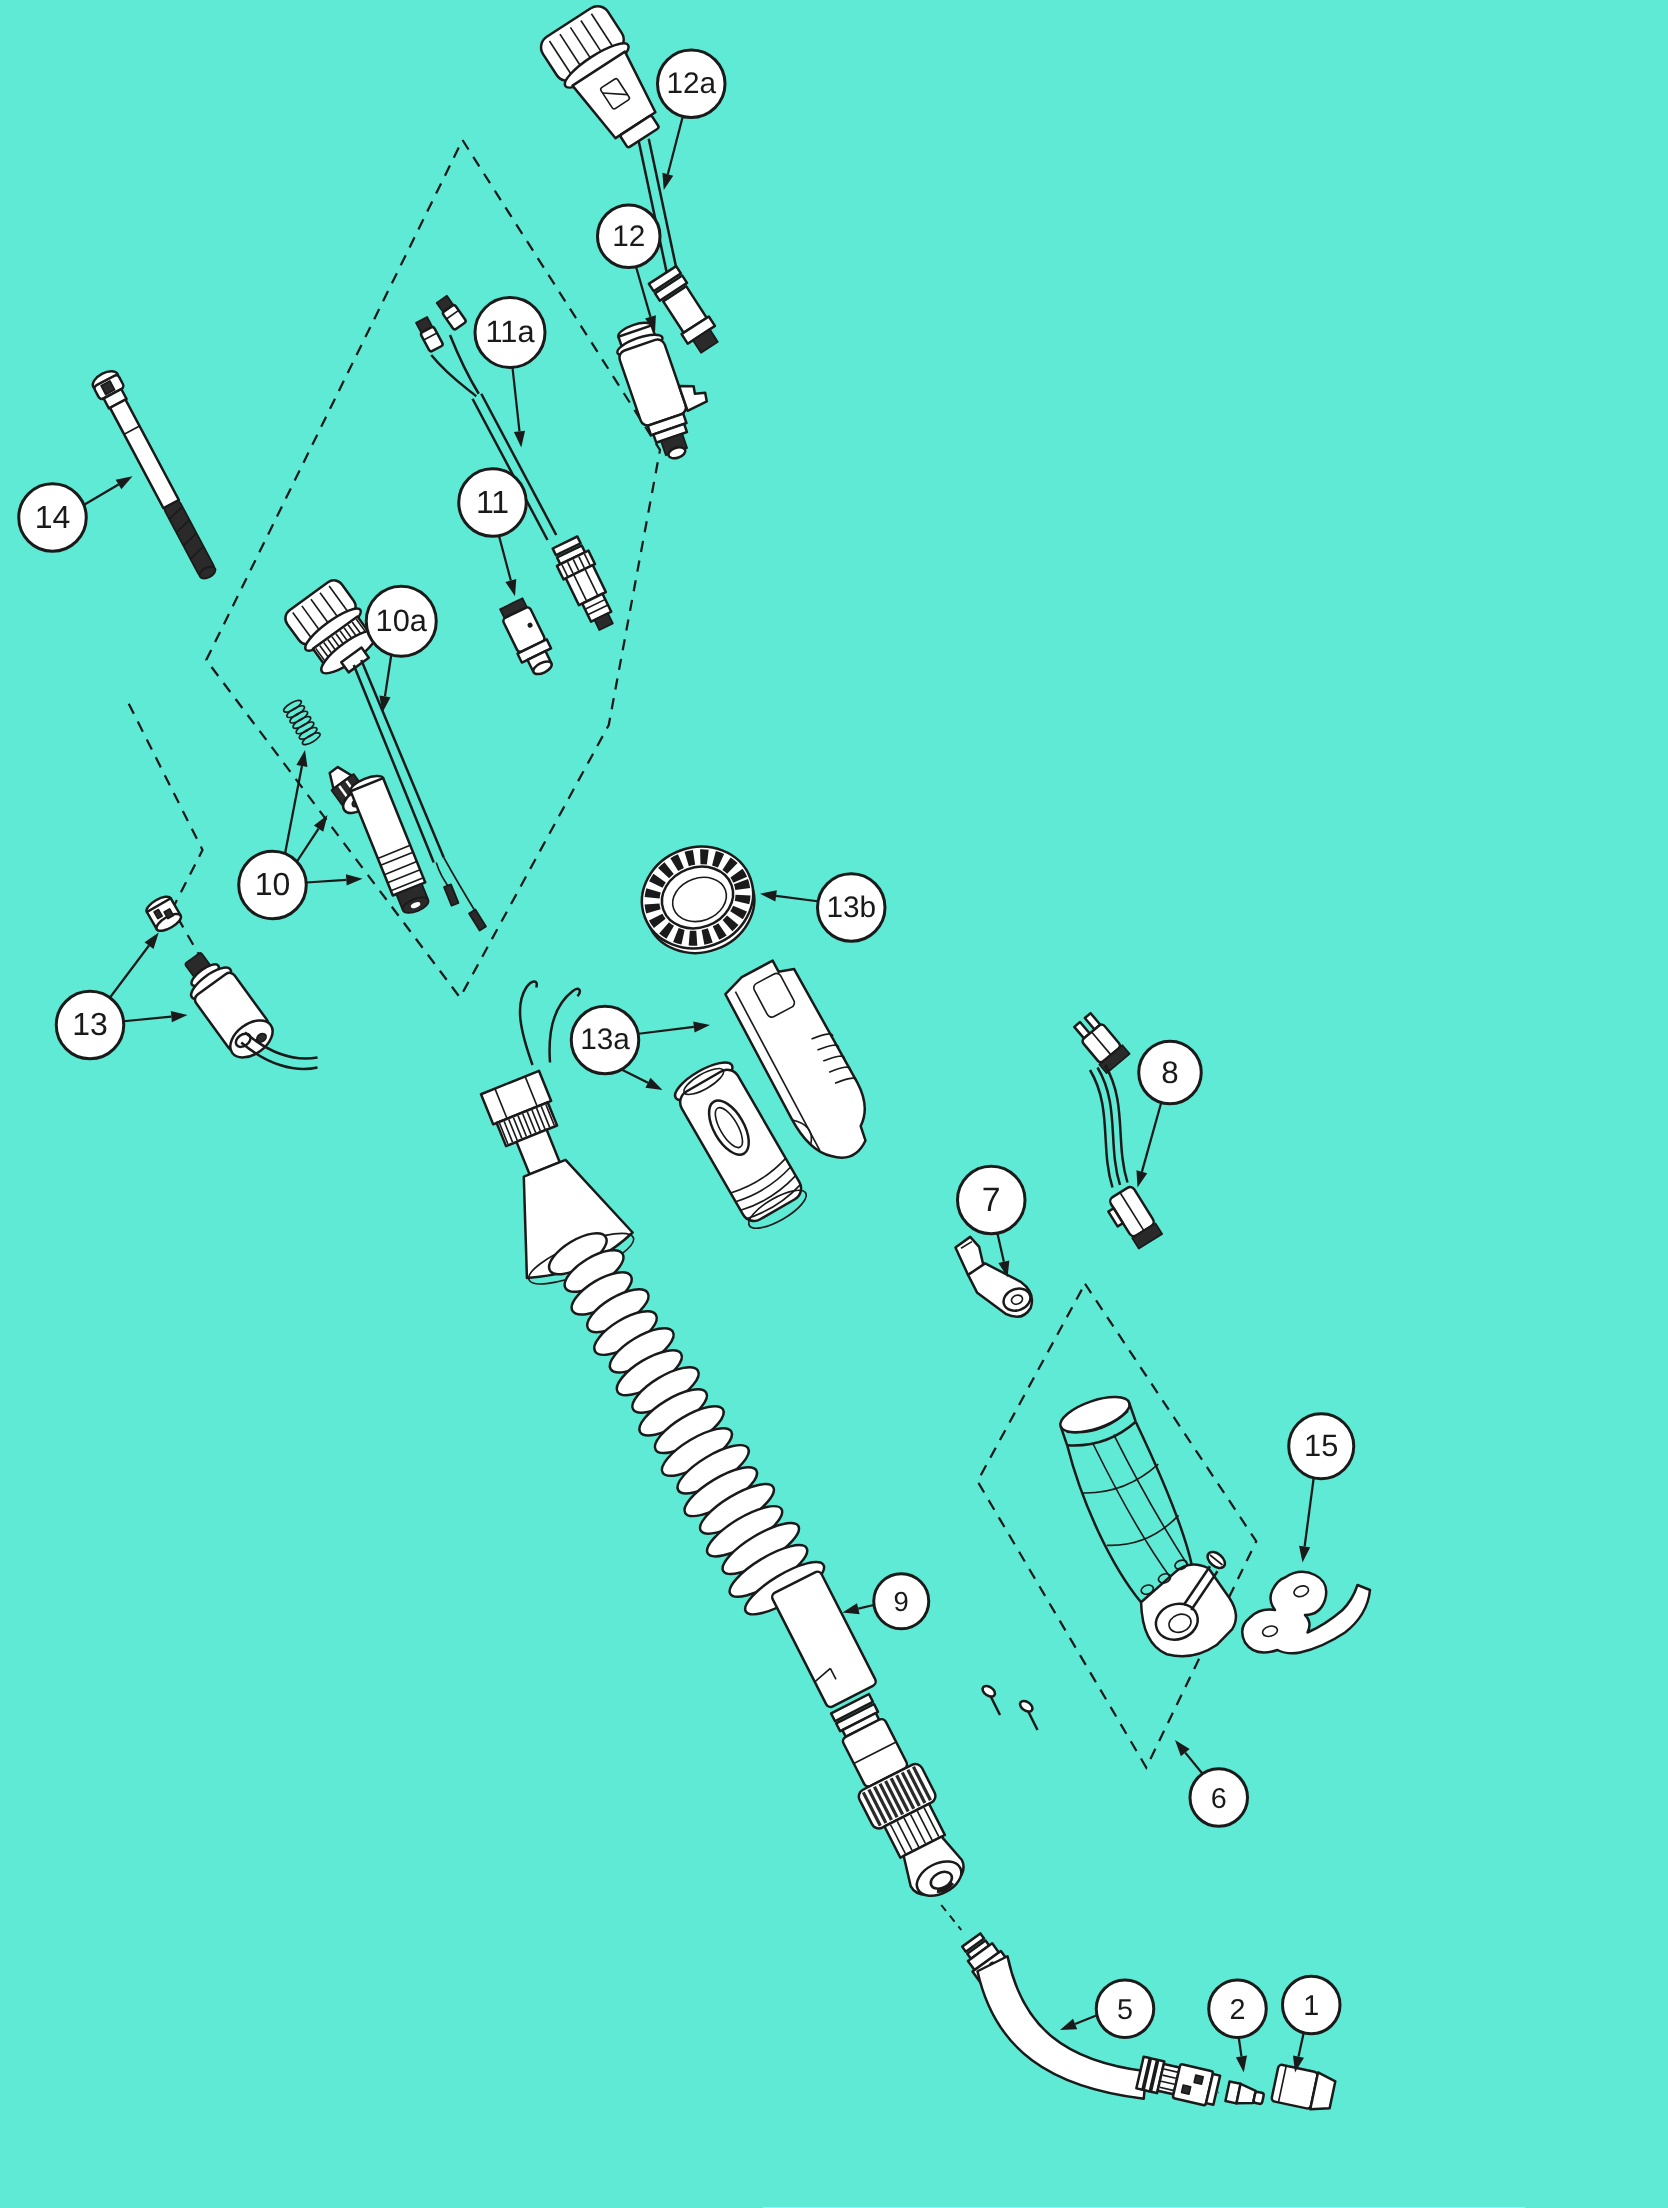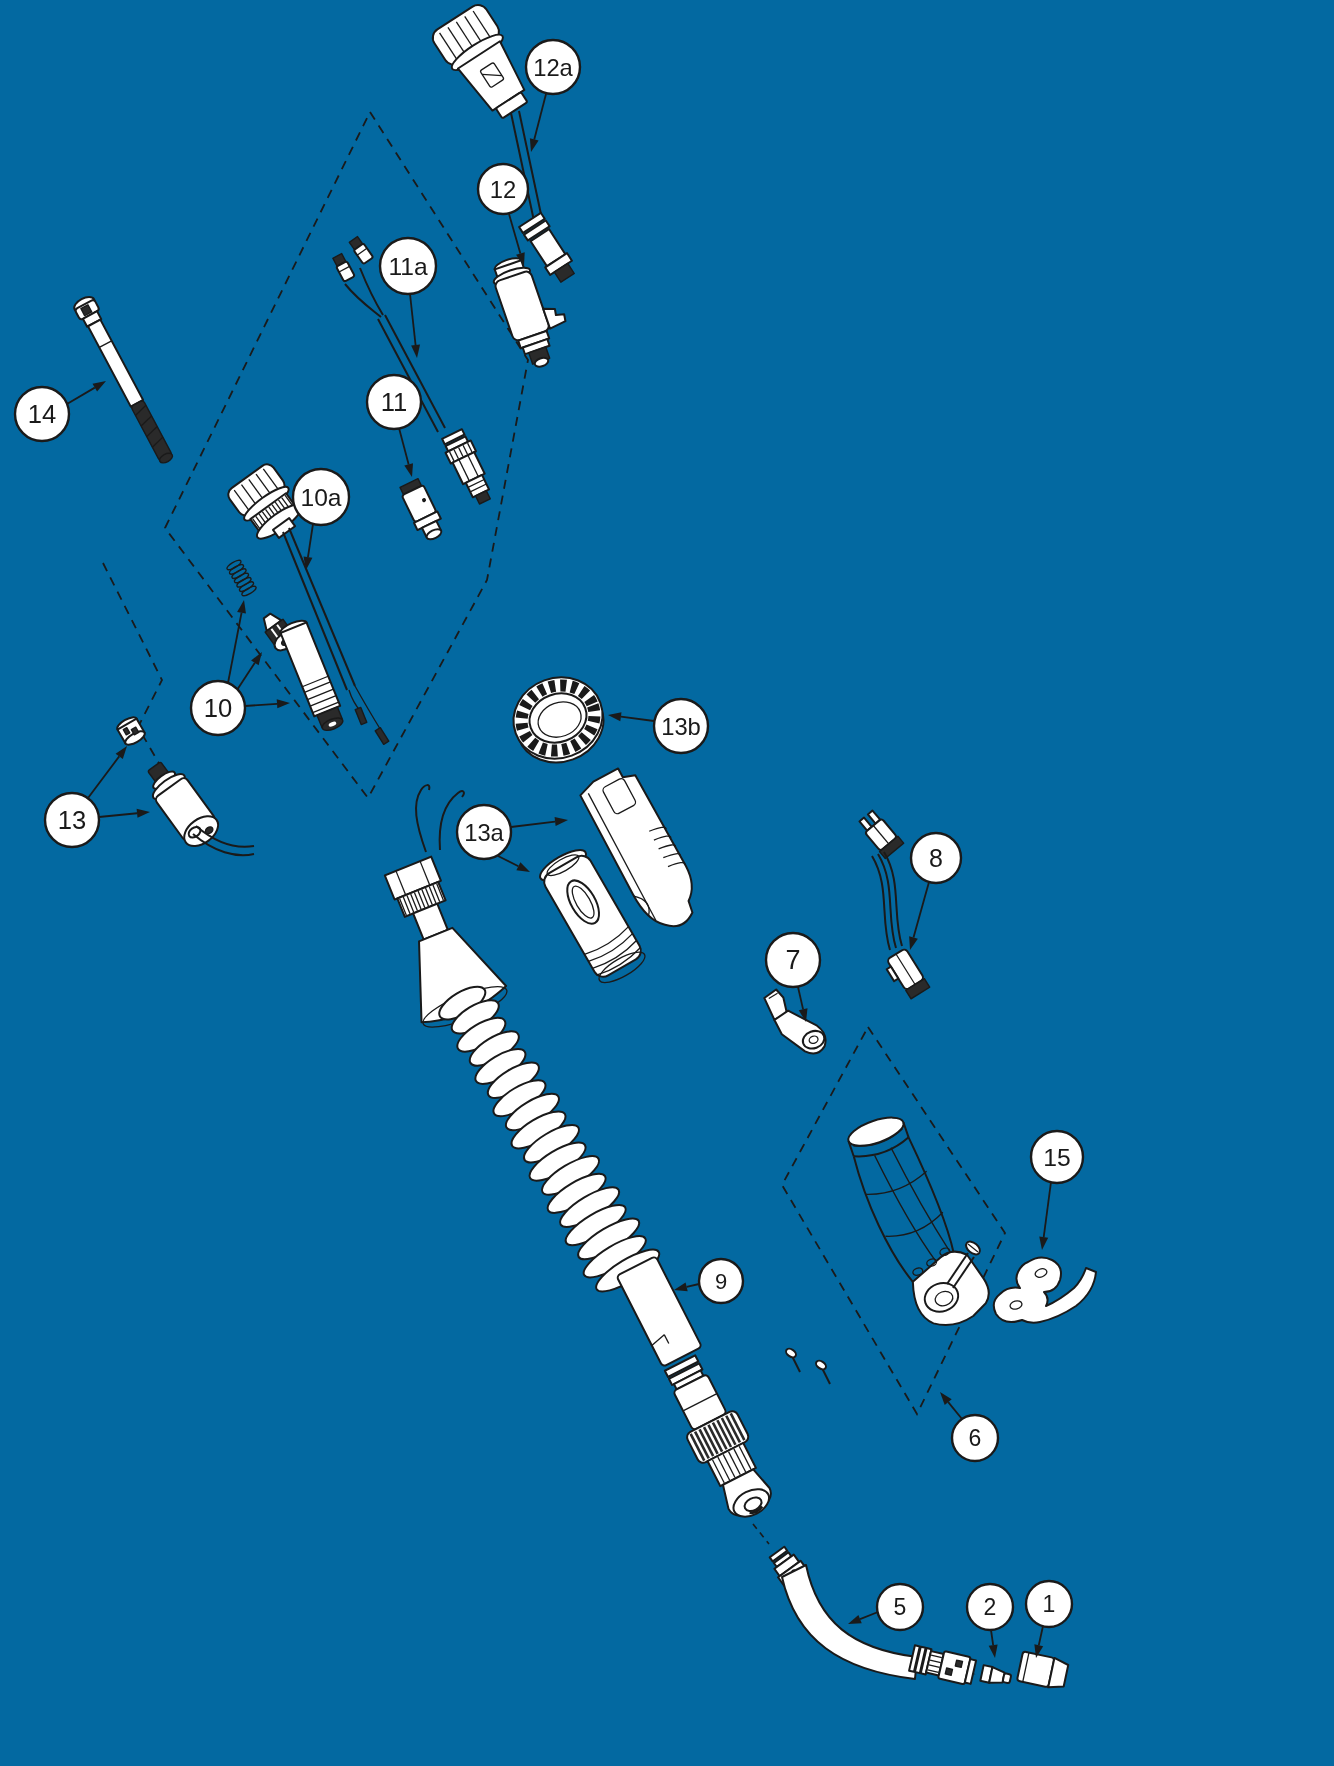--- a/index.html
+++ b/index.html
@@ -1,16 +1,16 @@
 <!DOCTYPE html>
 <html><head>
 <meta charset="utf-8">
 <style>
   html,body{margin:0;padding:0;background:#ffffff;}
-  .page{position:relative;width:1334px;height:1766px;background:#0369a1;overflow:hidden;}
+  .page{position:relative;width:1334px;height:1766px;background:#5eead4;overflow:hidden;}
   svg{display:block;}
   .ln{fill:none;stroke:#1a1a1a;stroke-width:2;stroke-linejoin:round;}
   .thin{fill:none;stroke:#1a1a1a;stroke-width:1.3;stroke-linejoin:round;}
   .fw{fill:#ffffff;stroke:#1a1a1a;stroke-width:2;stroke-linejoin:round;}
   .fd{fill:#2a2a2a;stroke:#1a1a1a;stroke-width:1.4;stroke-linejoin:round;}
   .dash{fill:none;stroke:#1a1a1a;stroke-width:1.8;stroke-dasharray:9 7;}
   .dash2{fill:none;stroke:#1a1a1a;stroke-width:1.6;stroke-dasharray:6 5;}
   .callout-circle{fill:#ffffff;stroke:#1a1a1a;stroke-width:2.4;}
   .callout-text{fill:#1a1a1a;font-family:"Liberation Sans",sans-serif;font-weight:400;}
   .leader{stroke:#1a1a1a;stroke-width:1.8;fill:none;}

